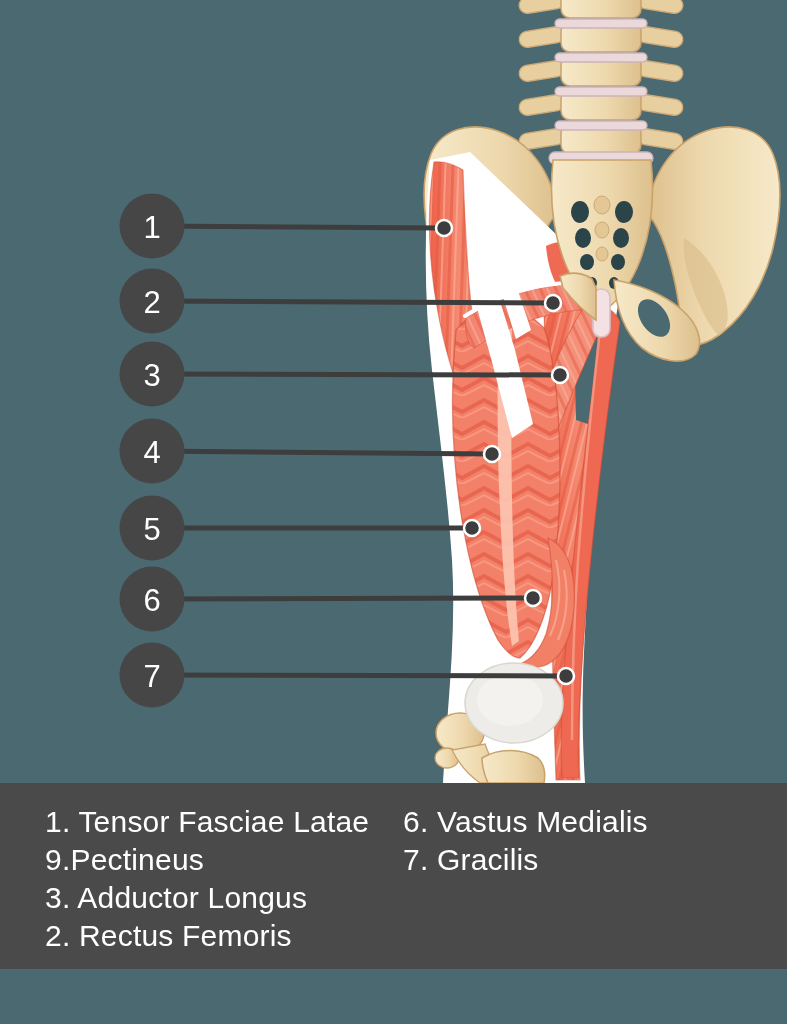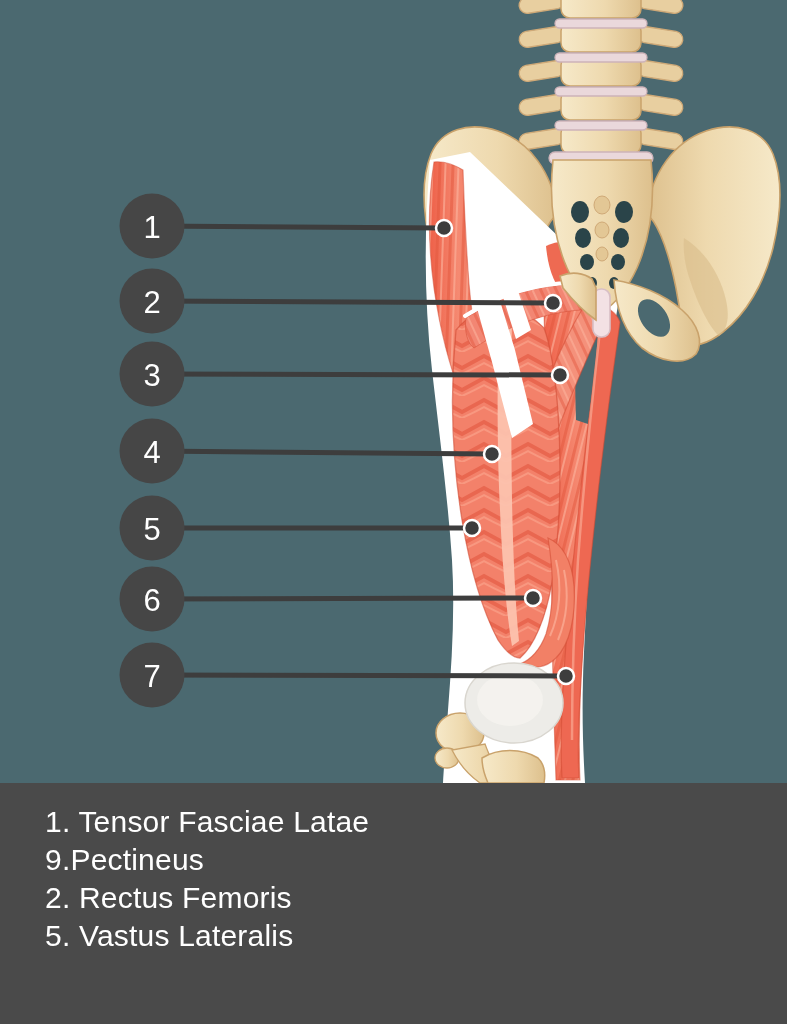--- a/index.html
+++ b/index.html
@@ -14,21 +14,21 @@
   .stage svg{position:absolute;left:0;top:0;}
   #callouts{z-index:5;}
   #callouts text{
     font-family:"Liberation Sans", sans-serif;
     font-size:31px;font-weight:500;fill:#ffffff;
     text-anchor:middle;dominant-baseline:central;
     pointer-events:none;
   }
   .footer{
     position:absolute;left:0;top:783px;
-    width:787px;height:241px;
+    width:787px;height:186px;
     background:#4a4a4a;
     box-sizing:border-box;
     padding:20px 0 0 45px;
   }
   .footer ul{
     list-style:none;margin:0;padding:0;
     color:#ffffff;
     font-size:30px;line-height:38px;
     font-weight:500;letter-spacing:.2px;
     position:absolute;top:20px;
@@ -275,16 +275,20 @@
         <circle cx="152" cy="675" r="32.5" fill="#464646"></circle>
         <text x="152" y="676">7</text>
       </g>
     </svg>
 </div>
 
 <div class="footer">
   <ul class="col-left" id="col-left">
       <li>1. Tensor Fasciae Latae</li>
       <li>9.Pectineus</li>
+      <li>3. Adductor Longus</li>
       <li>2. Rectus Femoris</li>
-      <li>5. Vastus Lateralis</li>
+    </ul>
+  <ul class="col-right" id="col-right">
+      <li>6. Vastus Medialis</li>
+      <li>7. Gracilis</li>
     </ul>
 </div>
 
 </body></html>

